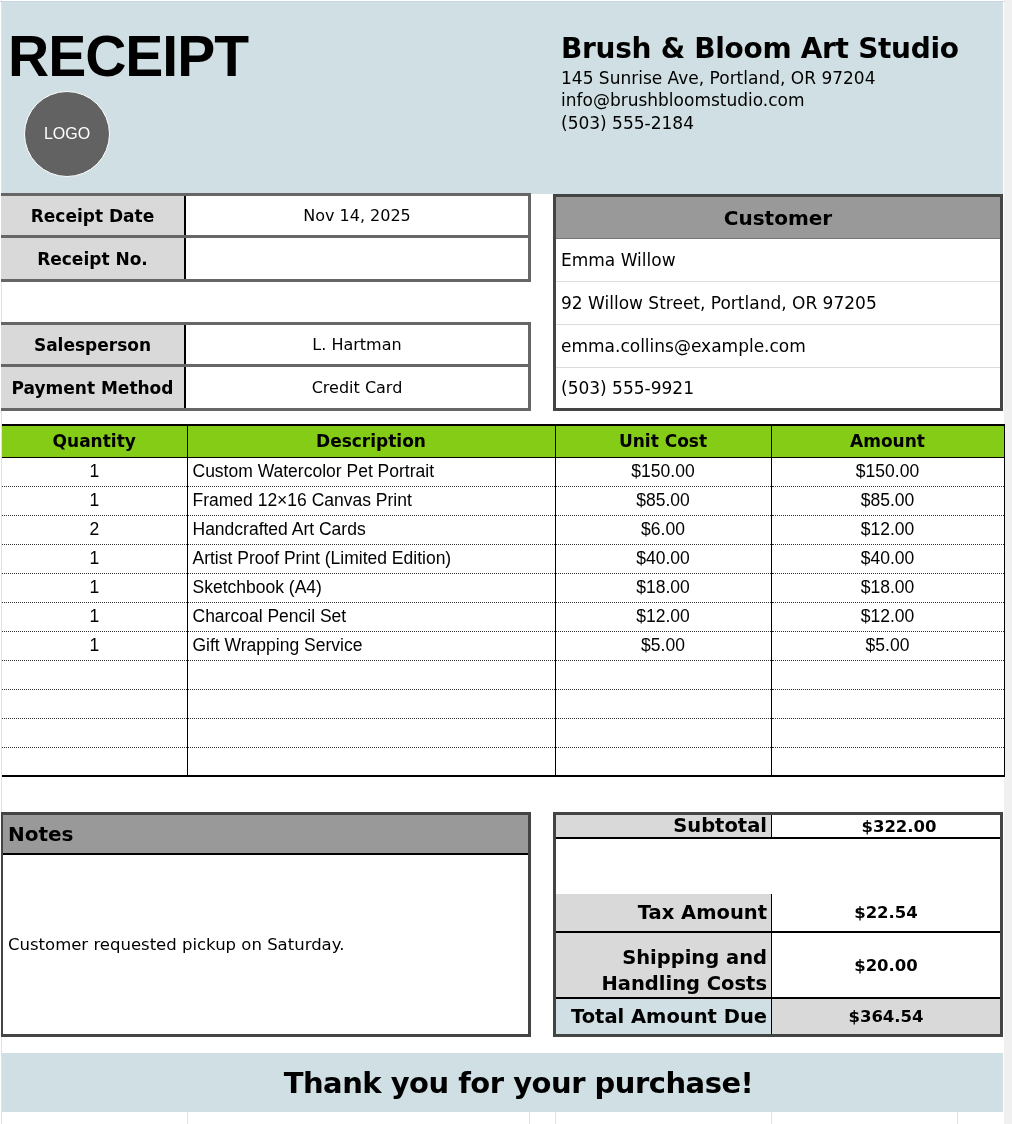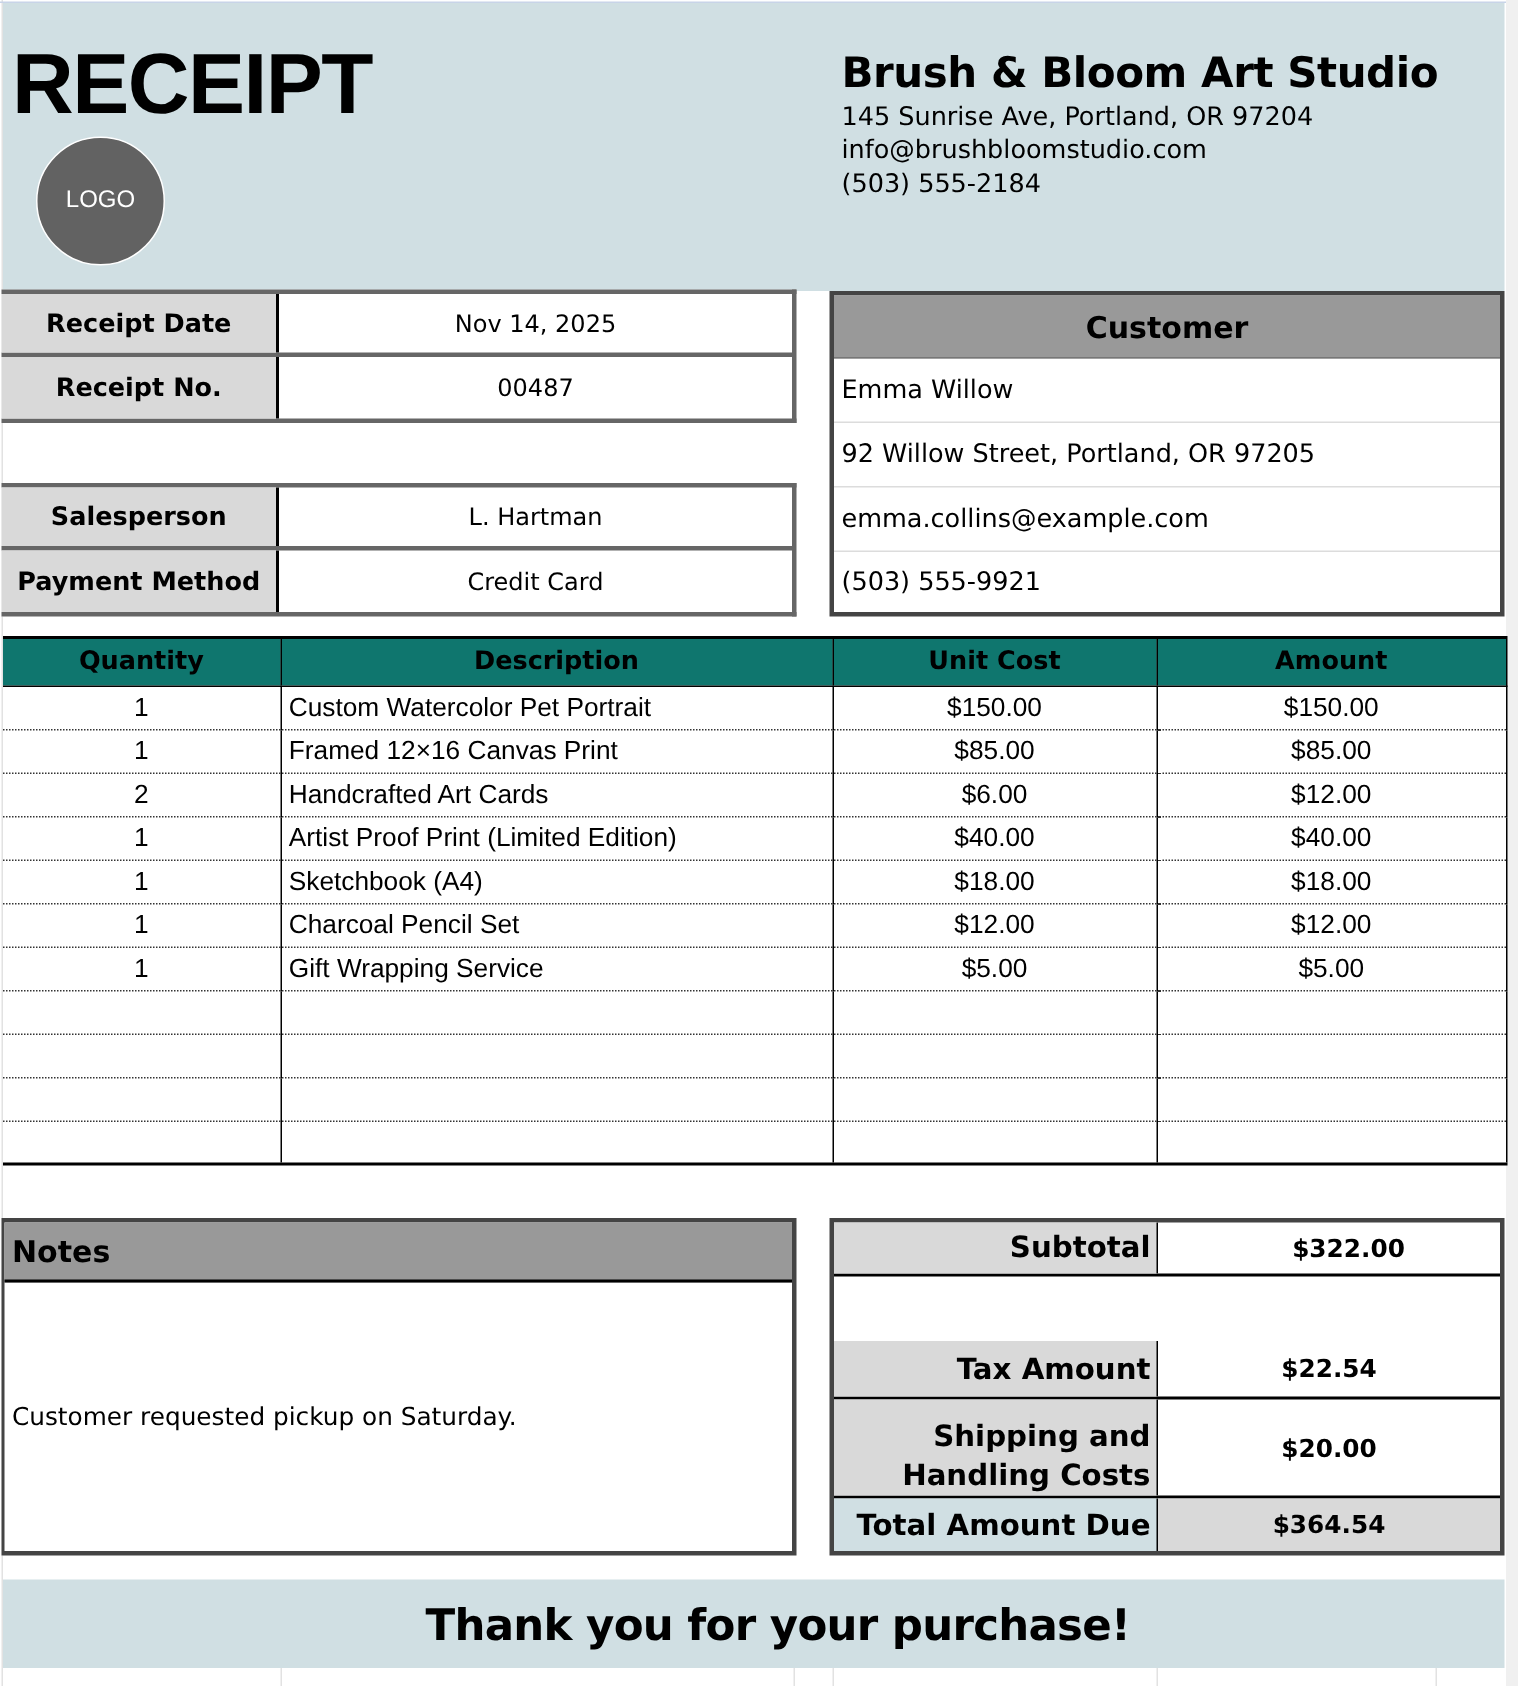--- a/index.html
+++ b/index.html
@@ -24,21 +24,21 @@
   .info-row { position: absolute; left: 0; right: 0; display: flex; }
   .info-label { width: 185px; background: #d9d9d9; font-weight: 700; font-size: 17px; display: flex; align-items: center; justify-content: center; border-right: 2px solid #000; }
   .info-value { flex: 1; font-size: 16px; display: flex; align-items: center; justify-content: center; }
 
   .cust-box { left: 553px; top: 194px; width: 450px; height: 217px; border: 3px solid #444444; background: #fff; }
   .cust-head { position: absolute; left: 0; right: 0; top: 0; height: 42px; background: #999999; font-weight: 700; font-size: 20px; display: flex; align-items: center; justify-content: center; border-bottom: 1px solid #777; }
   .cust-line { position: absolute; left: 0; right: 0; height: 43px; font-size: 17px; display: flex; align-items: center; padding-left: 5px; border-bottom: 1px solid #dcdcdc; }
 
   
   .items { left: 2px; top: 424px; width: 1002px; border-collapse: collapse; table-layout: fixed; }
-  .items th { height: 32px; background: #0f766e; font-family: "DejaVu Sans", sans-serif; font-weight: 700; font-size: 17px; border-top: 2px solid #000; border-bottom: 1px solid #000; border-left: 1px solid #000; }
+  .items th { height: 32px; background: #84cc16; font-family: "DejaVu Sans", sans-serif; font-weight: 700; font-size: 17px; border-top: 2px solid #000; border-bottom: 1px solid #000; border-left: 1px solid #000; }
   .items th:first-child { border-left: none; }
   .items th:last-child { border-right: 1px solid #000; }
   .items td { height: 29px; font-family: "Liberation Sans", sans-serif; font-size: 17.5px; border-bottom: 1px dotted #333; border-left: 1px solid #000; padding: 0; }
   .items td:first-child { border-left: none; text-align: center; }
   .items td:last-child { border-right: 1px solid #000; }
   .items td.desc { text-align: left; padding-left: 5px; }
   .items td.num { text-align: center; }
   .items tr.last td { border-bottom: 2px solid #000; }
 
   
@@ -79,21 +79,20 @@
 <div class="abs company-line" style="top:89px;">info@brushbloomstudio.com</div>
 <div class="abs company-line" style="top:112px;">(503) 555-2184</div>
 
 <div class="abs info-box" style="left:1px;top:193px;width:530px;height:89px;">
   <div class="info-row" style="top:0;height:42px;border-bottom:3px solid #666;">
     <div class="info-label">Receipt Date</div>
     <div class="info-value">Nov 14, 2025</div>
   </div>
   <div class="info-row" style="top:42px;height:41px;">
     <div class="info-label">Receipt No.</div>
-    <div class="info-value">00487</div>
   </div>
 </div>
 
 <div class="abs info-box" style="left:1px;top:322px;width:530px;height:89px;">
   <div class="info-row" style="top:0;height:42px;border-bottom:3px solid #666;">
     <div class="info-label">Salesperson</div>
     <div class="info-value">L. Hartman</div>
   </div>
   <div class="info-row" style="top:42px;height:41px;">
     <div class="info-label">Payment Method</div>
@@ -193,21 +192,21 @@
     </tr>
   </tbody>
 </table>
 
 <div class="abs notes-box">
   <div class="notes-head">Notes</div>
   <div class="notes-text">Customer requested pickup on Saturday.</div>
 </div>
 
 <div class="abs totals-box">
-  <div class="tot-row" style="top:0;height:36px;gap:26px;">
+  <div class="tot-row" style="top:0;height:24px;gap:26px;">
     <div class="tot-label">Subtotal</div>
     <div class="tot-value">$322.00</div>
   </div>
   <div class="tot-row" style="top:79px;height:39px;">
     <div class="tot-label">Tax Amount</div>
     <div class="tot-value">$22.54</div>
   </div>
   <div class="tot-row" style="top:118px;height:66px;">
     <div class="tot-label" style="flex-direction:column;align-items:flex-end;">
       <span>Shipping and</span>

